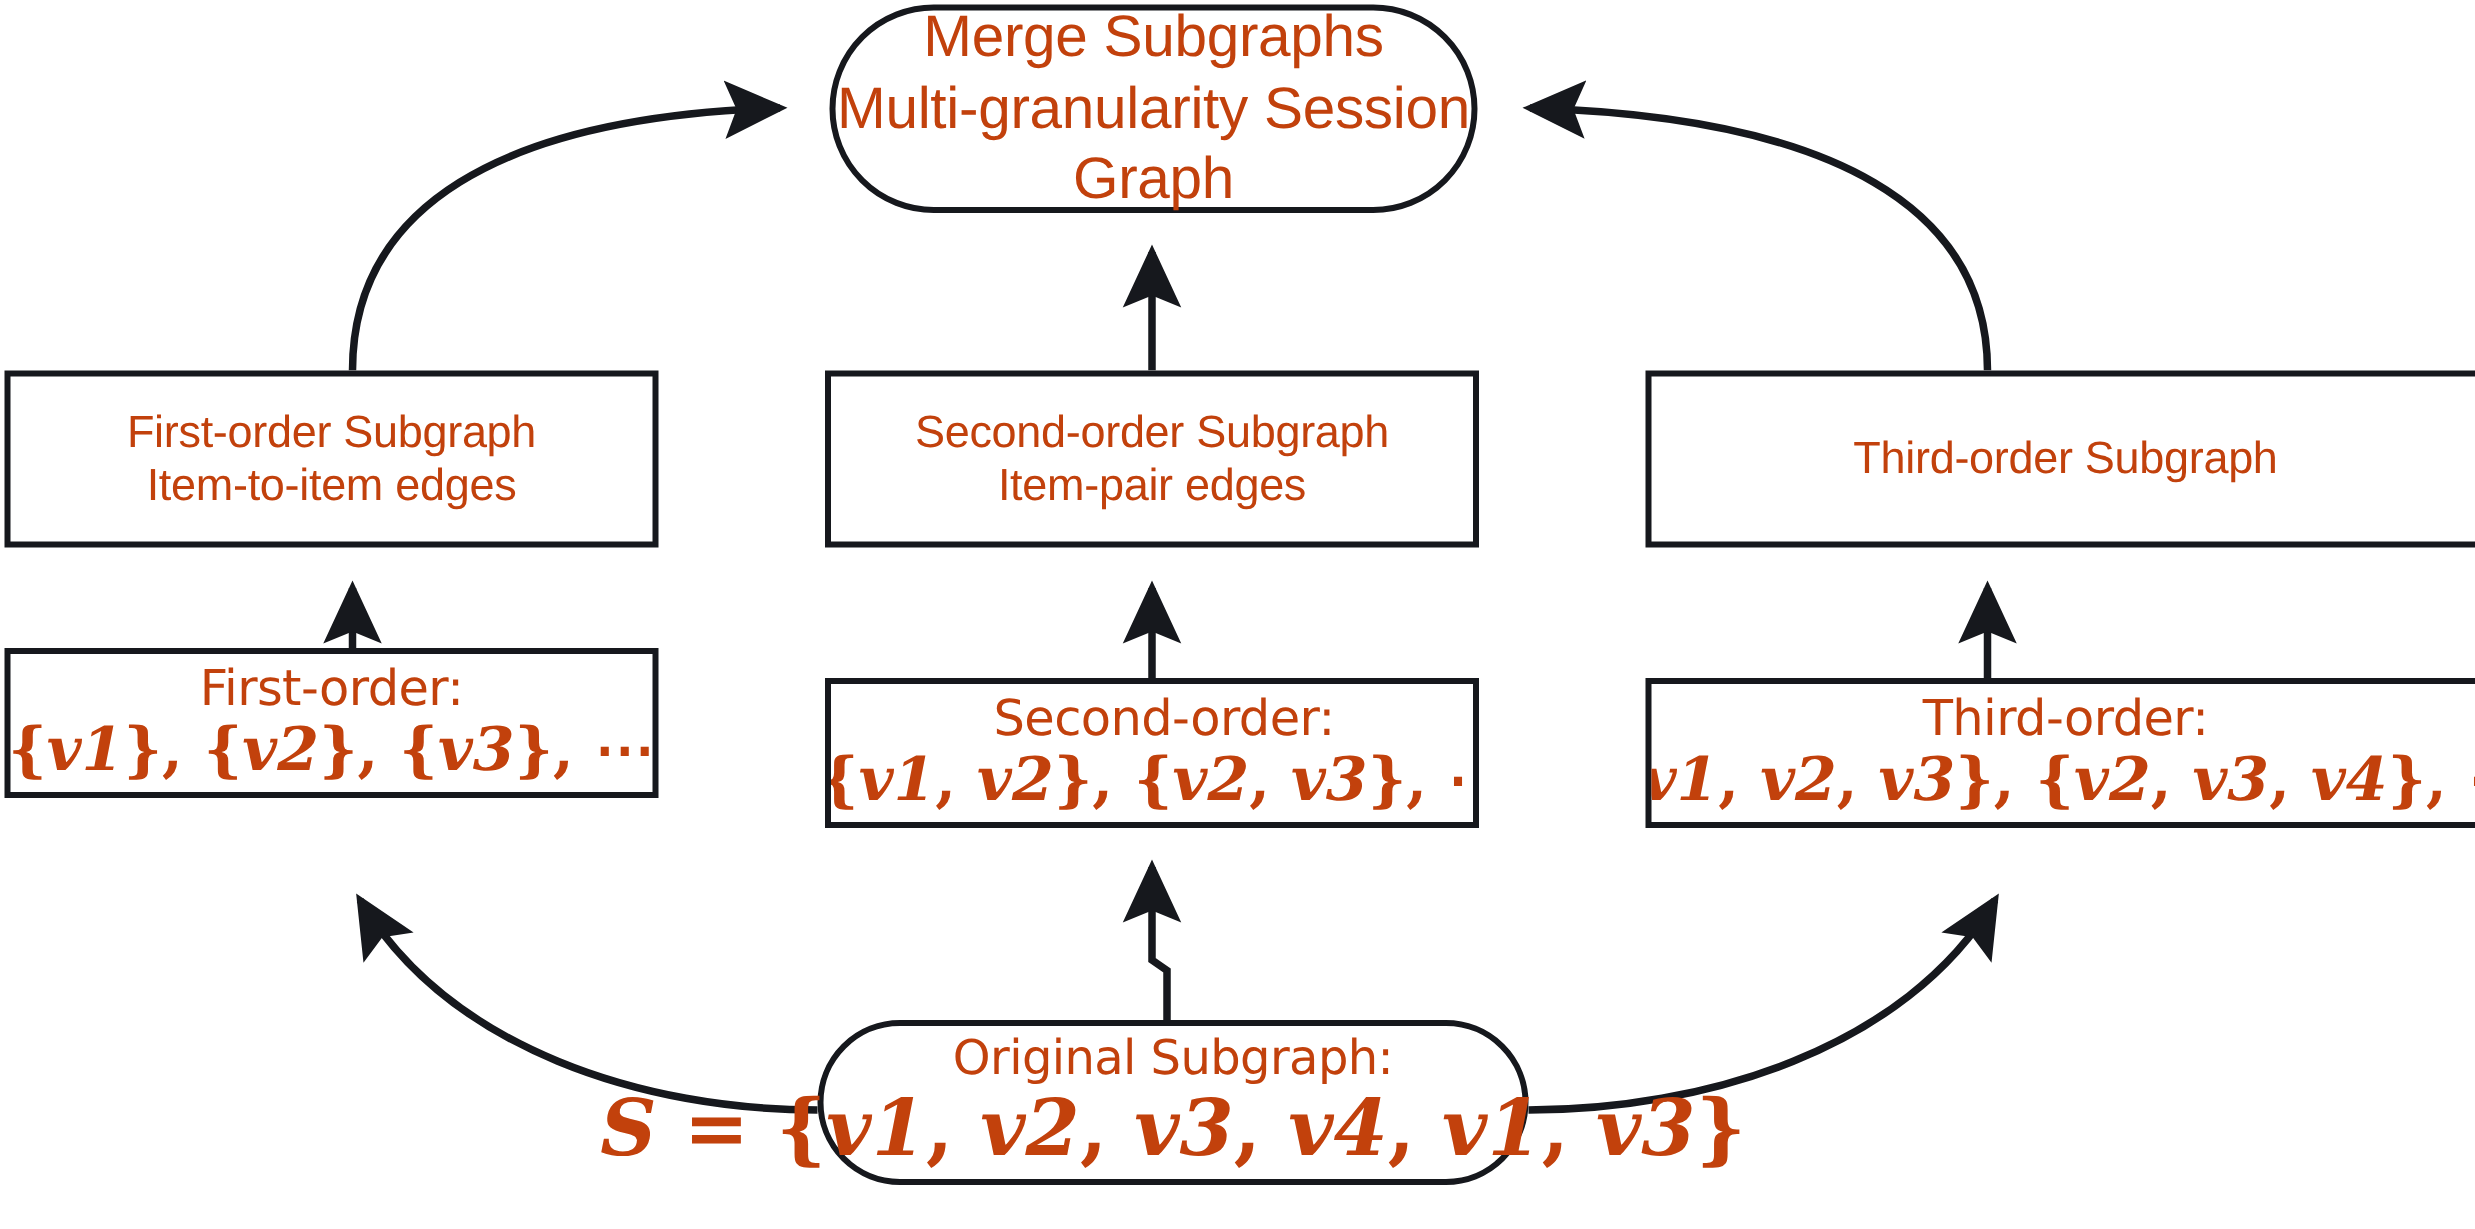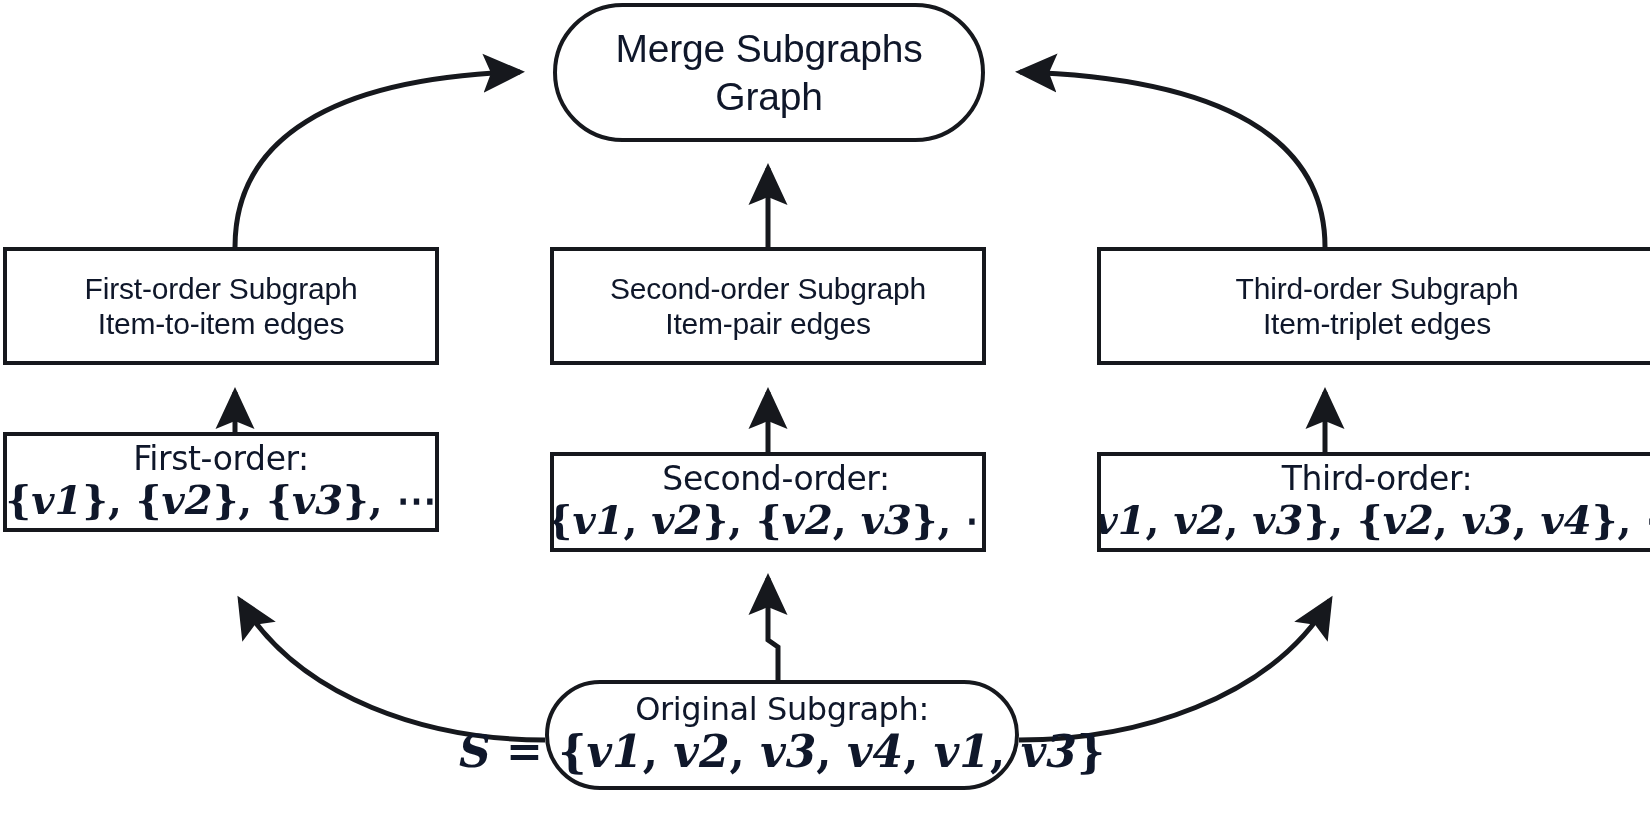--- a/index.html
+++ b/index.html
@@ -29,21 +29,21 @@
   .node {
     position: absolute;
     box-sizing: border-box;
     border: 4px solid #16181d;
     background: #ffffff;
     display: flex;
     flex-direction: column;
     align-items: center;
     justify-content: center;
     text-align: right;
-    color: #0f172a;
+    color: #c2410c;
   }
   .node.rounded {
     border-radius: 72px;
   }
   .line {
     display: block;
     white-space: nowrap;
     line-height: 1.18;
   }
   
@@ -93,21 +93,21 @@
   #set3-node { left: 1097px; top: 452px; width: 560px; height: 100px; }
 
   #session-node {
     left: 545px;
     top: 680px;
     width: 474px;
     height: 110px;
     border-radius: 58px;
   }
   #session-node .cap { font-size: 32px; }
-  #session-node .math { font-size: 44px; }
+  #session-node .math { font-size: 52px; }
 
   .clip-right {
     overflow: hidden;
   }
 </style>
 </head>
 <body>
 
 <div id="canvas">
 
@@ -130,36 +130,36 @@
 
     <path d="M 235,247 C 235,140 330,78 520,72" fill="none" stroke="#16181d" stroke-width="5" marker-end="url(#arrowhead)"></path>
 
     <path d="M 768,247 L 768,168" fill="none" stroke="#16181d" stroke-width="5" marker-end="url(#arrowhead)"></path>
 
     <path d="M 1325,247 C 1325,140 1225,78 1020,72" fill="none" stroke="#16181d" stroke-width="5" marker-end="url(#arrowhead)"></path>
   </svg>
 
   <div id="merge-node" class="node rounded merge">
     <span class="line sans">Merge Subgraphs</span>
+    <span class="line sans">Multi-granularity Session</span>
     <span class="line sans">Graph</span>
   </div>
 
   <div id="sub1-node" class="node">
     <span class="line sans">First-order Subgraph</span>
     <span class="line sans">Item-to-item edges</span>
   </div>
 
   <div id="sub2-node" class="node">
     <span class="line sans">Second-order Subgraph</span>
     <span class="line sans">Item-pair edges</span>
   </div>
 
   <div id="sub3-node" class="node">
     <span class="line sans">Third-order Subgraph</span>
-    <span class="line sans">Item-triplet edges</span>
   </div>
 
   <div id="set1-node" class="node clip-right">
     <span class="line cap">First-order:</span>
     <span class="line math">{<span class="v">v1</span>}, {<span class="v">v2</span>}, {<span class="v">v3</span>}, ⋯</span>
   </div>
 
   <div id="set2-node" class="node clip-right">
     <span class="line cap">Second-order:</span>
     <span class="line math">{<span class="v">v1</span>, <span class="v">v2</span>}, {<span class="v">v2</span>, <span class="v">v3</span>}, ⋯</span>

